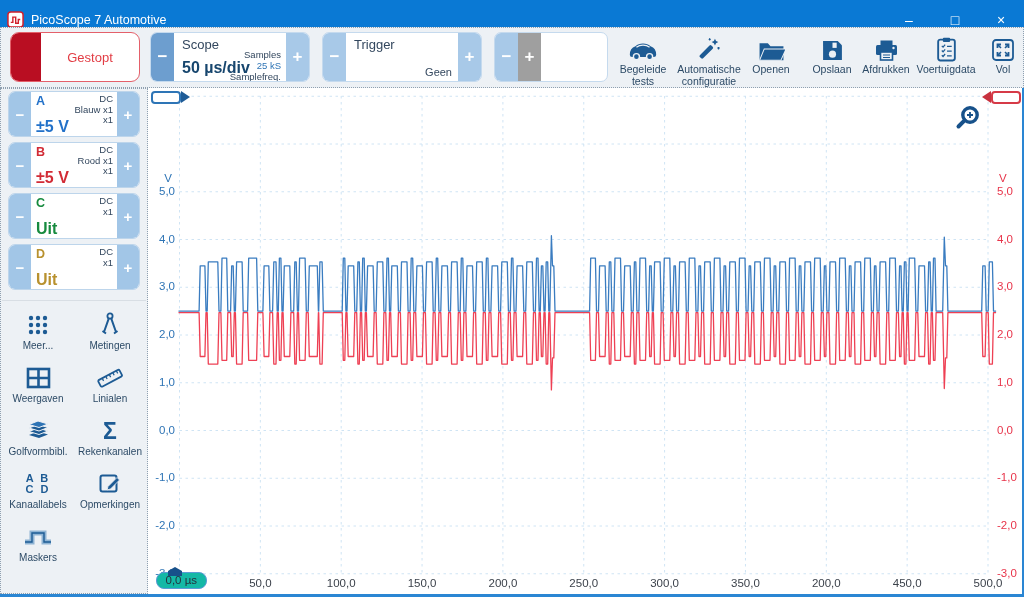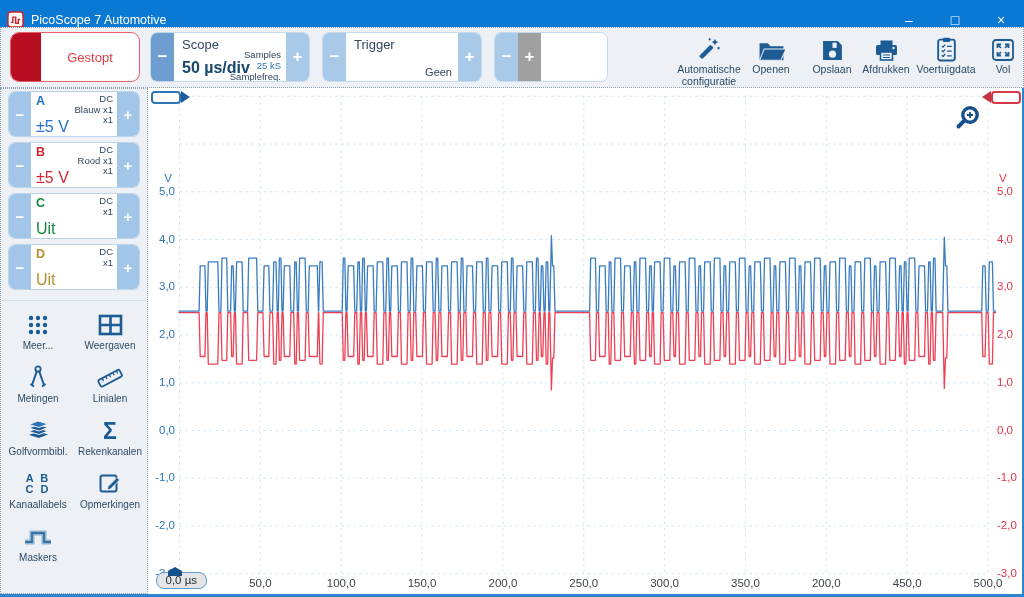--- a/index.html
+++ b/index.html
@@ -33,42 +33,42 @@
   .tbtn{position:absolute;top:6px;height:54px;display:flex;flex-direction:column;align-items:center;color:#2c4a66}
   .tbtn .ic{height:29px;display:flex;align-items:flex-end;justify-content:center}
   .tbtn .lb{font-size:10.5px;text-align:center;line-height:11.5px;margin-top:2px;white-space:pre-line}
 
   
   .sidebar{position:absolute;left:-2px;top:88px;width:148px;height:506px;background:#edf1f5;outline:1px dotted #8fa0b0;outline-offset:-1px}
   .chcard{position:absolute;left:8px;width:132px;height:46px;display:flex;border:1px solid #bdd5eb;border-radius:7px;overflow:hidden;background:#fff}
   .chcard .pm{width:22px;background:#a2c6e7;font-size:15px}
   .chbody{flex:1;position:relative;background:#fff}
   .chletter{position:absolute;left:5px;top:2px;font-size:12.5px;font-weight:bold;color:var(--ch)}
-  .chrange{position:absolute;left:5px;bottom:0px;font-size:16px;font-weight:normal;color:var(--ch)}
+  .chrange{position:absolute;left:5px;bottom:0px;font-size:16px;font-weight:bold;color:var(--ch)}
   .chinfo{position:absolute;right:4px;top:2px;text-align:right;font-size:9.5px;line-height:10.5px;color:#33475e}
   .tools{position:absolute;left:2px;top:212px;width:144px;border-top:1px solid #d8dee4;display:grid;grid-template-columns:72px 72px;padding-top:7px}
   .tool{height:53px;display:flex;flex-direction:column;align-items:center;color:#2c4a66}
   .tool .ic{height:29px;display:flex;align-items:center;justify-content:center;margin-top:2px}
   .tool .lb{font-size:10px;text-align:center;line-height:11px;margin-top:1px}
 
   
   .chart{position:absolute;left:146px;top:88px;width:874px;height:506px;background:#fff}
   #plot{position:absolute;left:0;top:0}
   .grid{stroke:#cfe4f4;stroke-width:1;stroke-dasharray:2.5 3.5}
   .ycol{position:absolute;top:0;width:30px;height:100%;font-size:11.5px}
   #y-left{left:0;color:#2e74b5}
   #y-right{left:845px;color:#e8344a}
   .ytick{position:absolute;width:100%}
   #y-left .ytick{text-align:right;padding-right:3px}
   #y-right .ytick{text-align:left;padding-left:4px}
   .vunit{position:absolute;top:84px;width:100%;font-size:11.5px}
   #y-left .vunit{text-align:right;padding-right:6px}
   #y-right .vunit{text-align:left;padding-left:6px}
   .xtick{position:absolute;top:489px;width:60px;text-align:center;font-size:11.5px;color:#3c424b}
-  .xtick.boxed{width:auto;background:#e5e5e5;border:1.5px solid #5b9bd5;border-radius:8px;padding:1px 9px 2px;top:484px;color:#25303c;z-index:3}
+  .xtick.boxed{width:auto;background:#14b8a6;border:1.5px solid #5b9bd5;border-radius:8px;padding:1px 9px 2px;top:484px;color:#25303c;z-index:3}
   .mk-rect{position:absolute;top:3px;width:30px;height:13px;background:#fff;border:2px solid #2e75b6;border-radius:4px}
   .mk-arrow{position:absolute;top:3px;width:0;height:0;border-top:6.5px solid transparent;border-bottom:6.5px solid transparent}
   .tzero{position:absolute;left:20px;top:479px;width:14px;height:9px;background:#17518a;clip-path:polygon(50% 0,100% 45%,100% 100%,0 100%,0 45%);z-index:4}
 </style>
 </head>
 <body>
 
 <div class="app">
 
   <div class="titlebar">
@@ -112,20 +112,31 @@
         <div class="p-mode">Geen</div>
       </div>
       <div class="pm lt">+</div>
     </div>
 
     <div class="panel" style="left:494px;width:114px">
       <div class="pm lt">−</div>
       <div class="pm gy">+</div>
     </div>
 
+    <div class="tbtn" style="left:612px;width:62px">
+      <div class="ic">
+        <svg width="32" height="22" viewBox="0 0 34 22">
+          <path d="M3 15 Q3 8 9 6 Q12 3 17 3 Q22 3 25 6 Q31 8 31 15 Q31 17.5 28.5 17.5 L5.5 17.5 Q3 17.5 3 15Z" fill="#1d5b94"></path>
+          <path d="M10 7 Q13 4.8 17 4.8 Q21 4.8 24 7" fill="none" stroke="#edf1f5" stroke-width="1.4"></path>
+          <circle cx="10" cy="17" r="3.2" fill="#1d5b94" stroke="#edf1f5" stroke-width="1.5"></circle>
+          <circle cx="24" cy="17" r="3.2" fill="#1d5b94" stroke="#edf1f5" stroke-width="1.5"></circle>
+        </svg>
+      </div>
+      <div class="lb">Begeleide tests</div>
+    </div>
 
     <div class="tbtn" style="left:674px;width:70px">
       <div class="ic">
         <svg width="26" height="26" viewBox="0 0 24 24">
           <rect x="2" y="12.6" width="15" height="4.2" rx="1.2" transform="rotate(-45 9.5 14.7)" fill="#1d5b94"></rect>
           <path d="M17.5 2.5 l1 2.1 2.1 1 -2.1 1 -1 2.1 -1-2.1 -2.1-1 2.1-1z" fill="#1d5b94"></path>
           <path d="M20 10.5 l1.6 1.6 M21.6 10.5 l-1.6 1.6" stroke="#1d5b94" stroke-width="1.3"></path>
           <path d="M12 2.5 l1.3 1.3 M13.3 2.5 l-1.3 1.3" stroke="#1d5b94" stroke-width="1.2"></path>
         </svg>
       </div>
@@ -259,36 +270,36 @@
               <circle cx="5" cy="19" r="2.2"></circle>
                 <circle cx="12" cy="19" r="2.2"></circle>
                 <circle cx="19" cy="19" r="2.2"></circle>
             </g>
           </svg>
         </div>
         <div class="lb">Meer...</div>
       </div>
       <div class="tool">
         <div class="ic">
-          <svg width="25" height="22" viewBox="0 0 25 22">
-            <rect x="2" y="2" width="21" height="18" fill="none" stroke="#1d5b94" stroke-width="2.6"></rect>
-            <path d="M12.5 2 V20 M2 11 H23" stroke="#1d5b94" stroke-width="2.6"></path>
-          </svg>
-        </div>
-        <div class="lb">Weergaven</div>
-      </div>
-      <div class="tool">
-        <div class="ic">
           <svg width="24" height="25" viewBox="0 0 24 25">
             <circle cx="12" cy="4" r="2.6" fill="none" stroke="#1d5b94" stroke-width="1.8"></circle>
             <path d="M10.8 6.3 L6 20 M13.2 6.3 L18 20" stroke="#1d5b94" stroke-width="2" fill="none"></path>
             <path d="M4.5 19 l3.5 2.5 M19.5 19 l-3.5 2.5" stroke="#1d5b94" stroke-width="2"></path>
           </svg>
         </div>
         <div class="lb">Metingen</div>
+      </div>
+      <div class="tool">
+        <div class="ic">
+          <svg width="25" height="22" viewBox="0 0 25 22">
+            <rect x="2" y="2" width="21" height="18" fill="none" stroke="#1d5b94" stroke-width="2.6"></rect>
+            <path d="M12.5 2 V20 M2 11 H23" stroke="#1d5b94" stroke-width="2.6"></path>
+          </svg>
+        </div>
+        <div class="lb">Weergaven</div>
       </div>
       <div class="tool">
         <div class="ic">
           <svg width="26" height="24" viewBox="0 0 26 24">
             <g transform="rotate(-28 13 12)">
               <rect x="1" y="8.5" width="24" height="7.5" rx="1.5" fill="none" stroke="#1d5b94" stroke-width="1.8"></rect>
               <path d="M6 8.5 v3 M10 8.5 v3 M14 8.5 v3 M18 8.5 v3 M22 8.5 v3" stroke="#1d5b94" stroke-width="1.3"></path>
             </g>
           </svg>
         </div>

